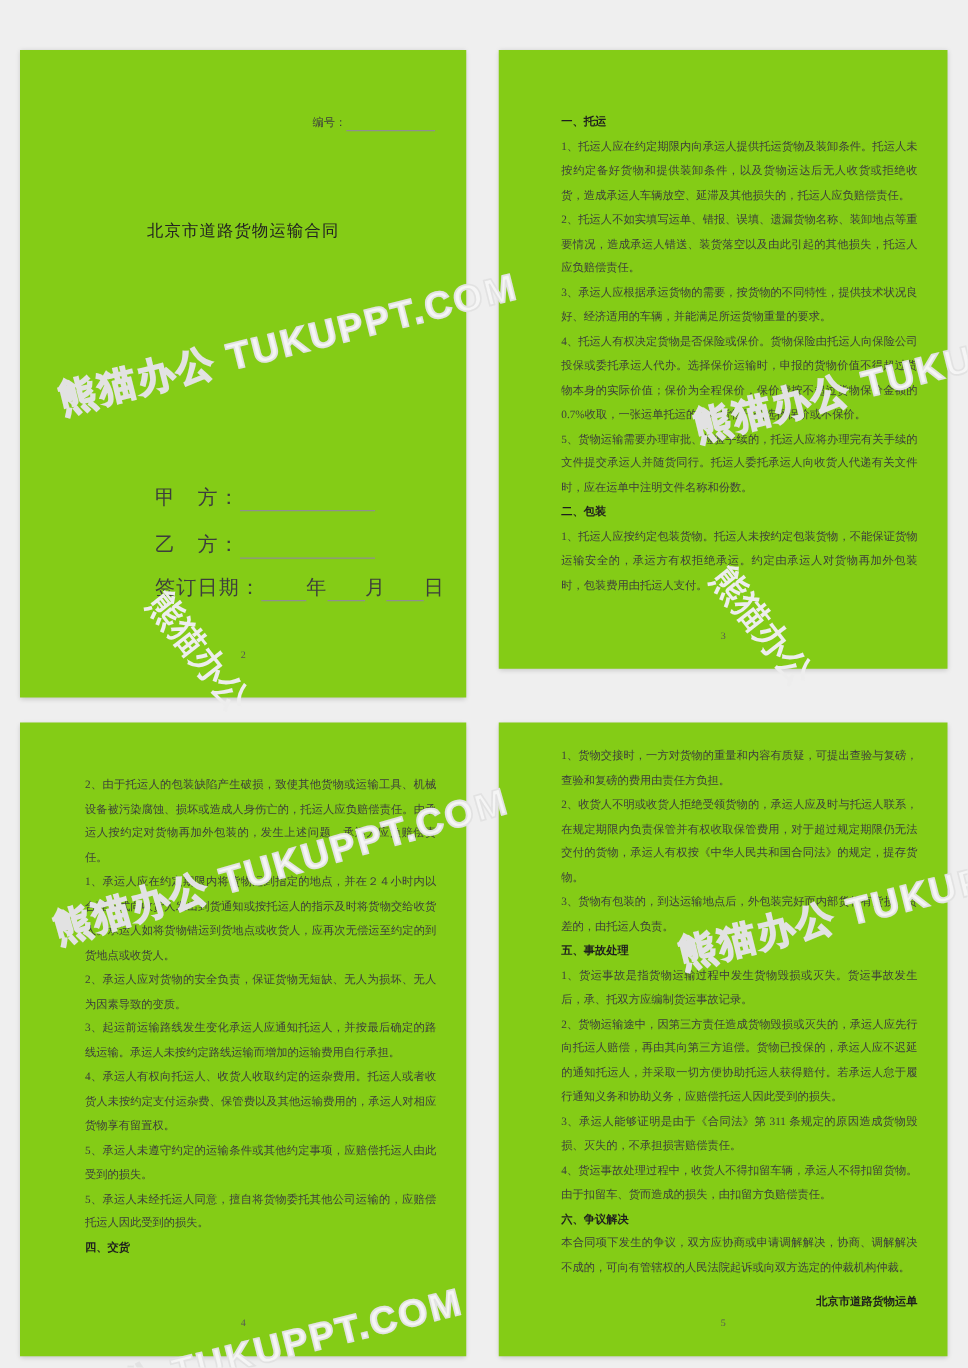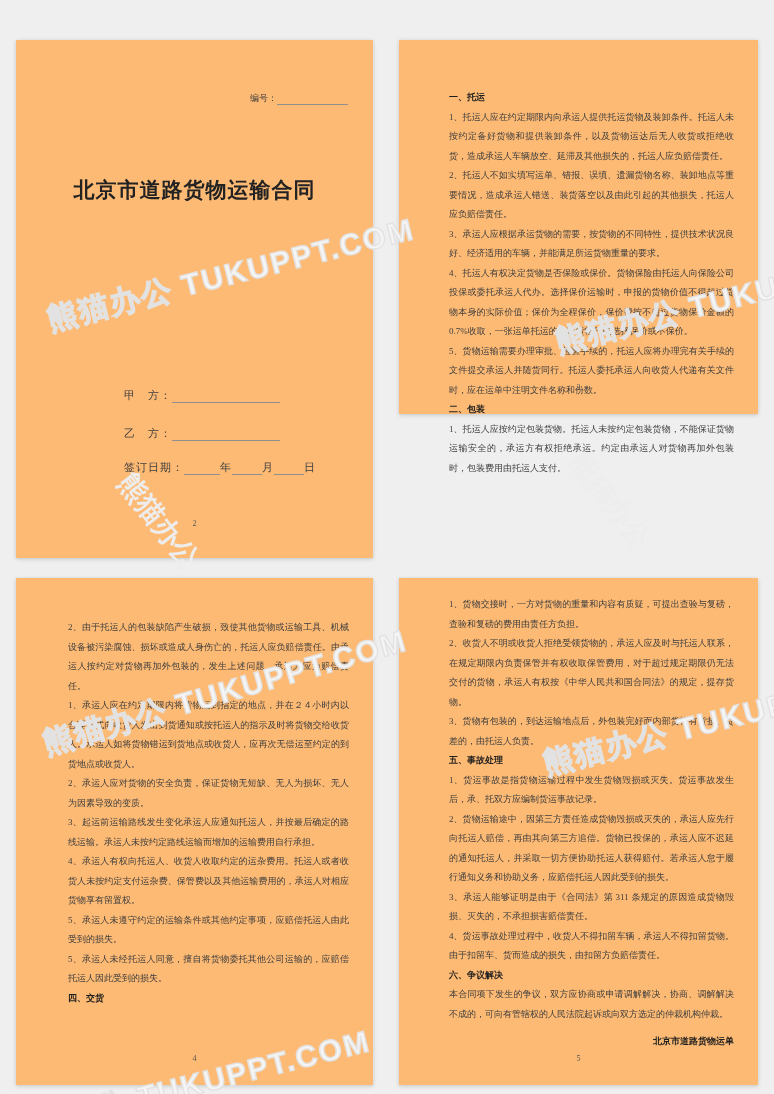--- a/index.html
+++ b/index.html
@@ -6,38 +6,38 @@
   body{
     width:774px;height:1094px;
     background:#efefef;
     overflow:hidden;
     position:relative;
     font-family:"Liberation Serif","DejaVu Serif",serif;
   }
   .canvas{position:absolute;inset:0;}
   .page{
     position:absolute;
-    background:#fdba74;
+    background:#84cc16;
     box-shadow:0 1px 4px rgba(0,0,0,0.18);
   }
   .page1{left:16px;top:40px;width:357px;height:518px;}
-  .page2{left:399px;top:40px;width:359px;height:374px;}
+  .page2{left:399px;top:40px;width:359px;height:495px;}
   .page3{left:16px;top:578px;width:357px;height:507px;}
   .page4{left:399px;top:578px;width:359px;height:507px;}
 
   
   .code-row{position:absolute;top:52px;left:234px;font-size:9px;color:#3d3d3d;}
   .uline{display:inline-block;border-bottom:1px solid #8f8f8f;height:10px;vertical-align:bottom;}
   .w71{width:71px;} .w108{width:108px;} .w36{width:36px;} .w30{width:30px;}
   .cover-title{
     position:absolute;top:136px;left:0;width:100%;
-    text-align:center;font-size:21px;font-weight:700;color:#222;
+    text-align:center;font-size:13px;font-weight:400;color:#222;
     letter-spacing:1px;
   }
-  .party-row{position:absolute;left:108px;font-size:11px;color:#3d3d3d;letter-spacing:1px;}
+  .party-row{position:absolute;left:108px;font-size:16px;color:#3d3d3d;letter-spacing:1px;}
   .row-a{top:348px;} .row-b{top:386px;} .row-d{top:420px;}
   .pageno{
     position:absolute;left:0;width:100%;bottom:30px;
     text-align:center;font-size:8px;color:#555;
   }
   .page2 .pageno,.page3 .pageno,.page4 .pageno{bottom:22px;}
 
   
   .content{
     text-align:justify;

